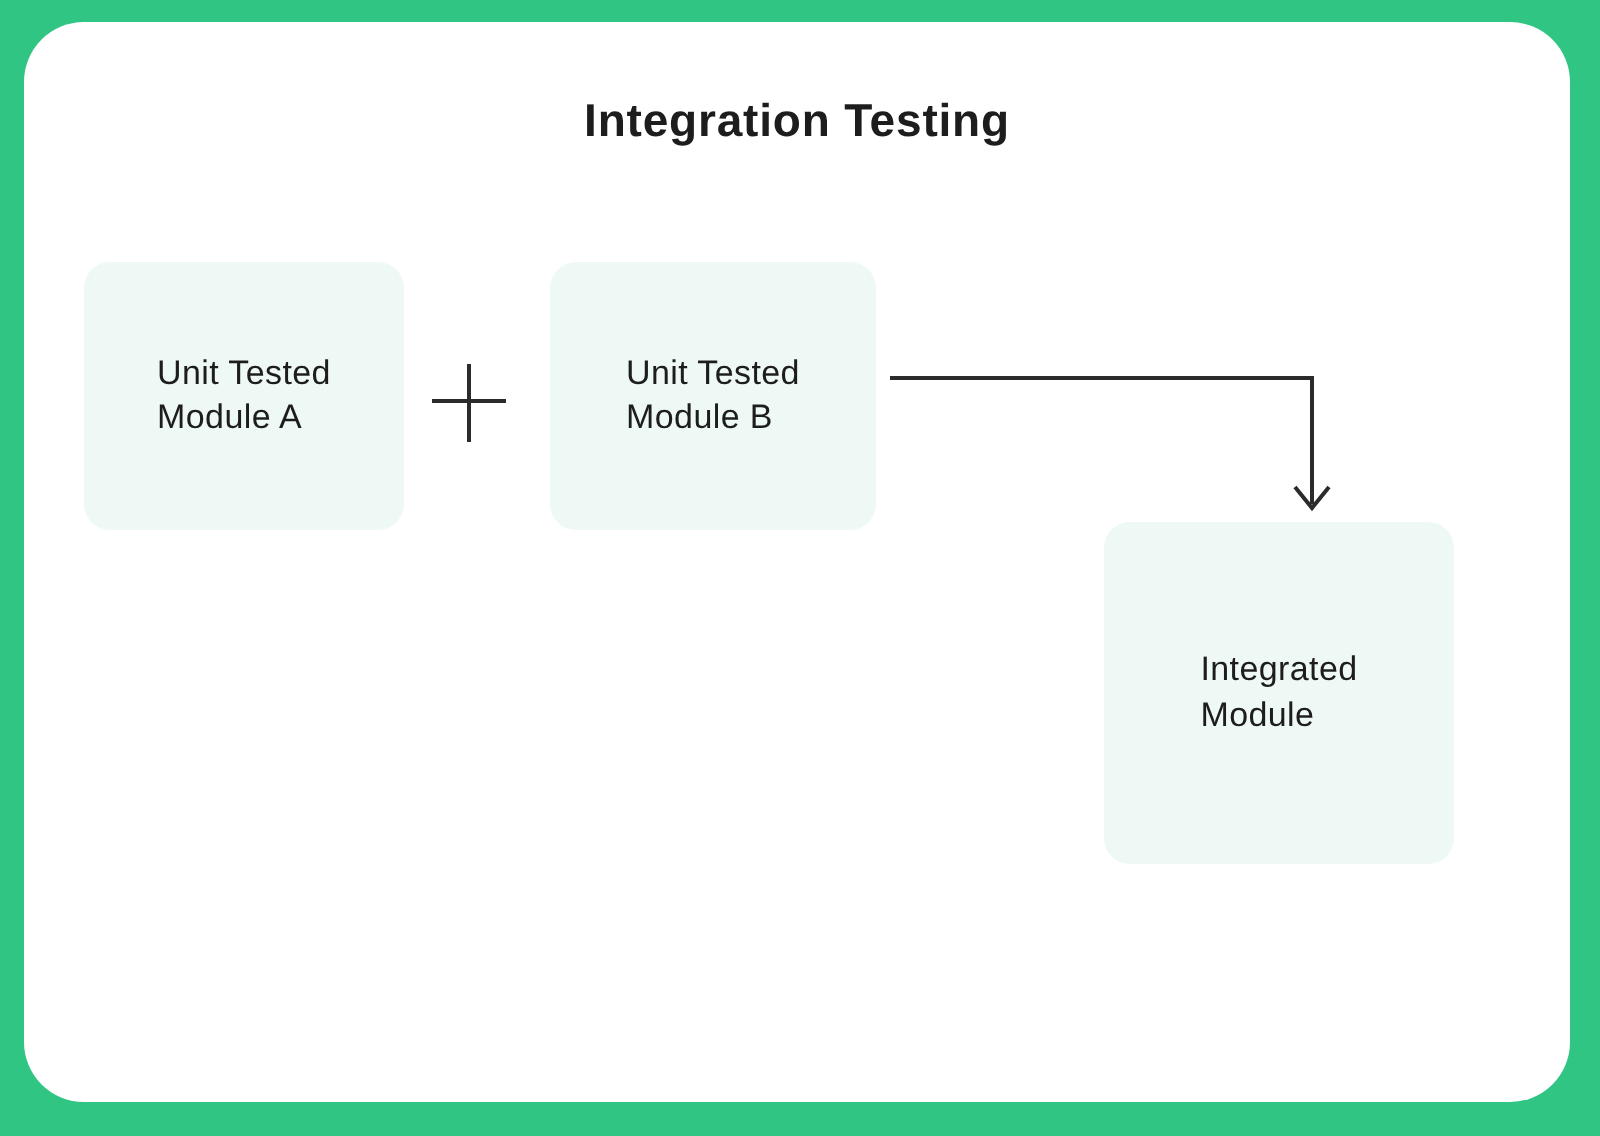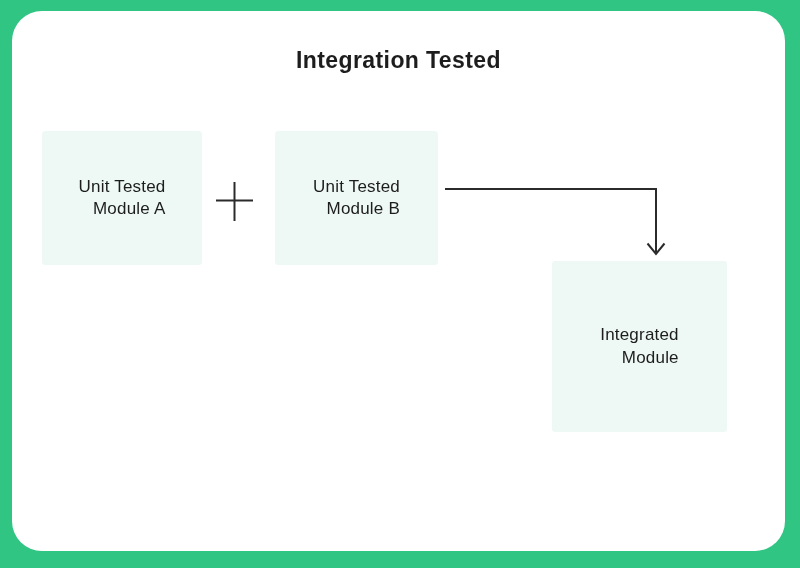--- a/index.html
+++ b/index.html
@@ -33,25 +33,25 @@
     width: 773px;
     text-align: center;
     font-size: 23px;
     font-weight: 600;
     letter-spacing: 0.4px;
     color: var(--text);
   }
   .node {
     position: absolute;
     background: var(--box-bg);
-    border-radius: 3px;
+    border-radius: 13px;
     display: flex;
     align-items: center;
     justify-content: center;
-    text-align: right;
+    text-align: left;
     font-size: 17px;
     font-weight: 500;
     line-height: 1.32;
     letter-spacing: 0.2px;
     color: var(--text);
     white-space: pre-line;
   }
   .node-a { left: 42px;  top: 131px; width: 160px; height: 134px; }
   .node-b { left: 275px; top: 131px; width: 163px; height: 134px; }
   .node-i { left: 552px; top: 261px; width: 175px; height: 171px; }
@@ -68,21 +68,21 @@
     stroke-linecap: butt;
   }
 </style>
 </head>
 <body>
 
 <div class="stage">
 
   <div class="card"></div>
 
-  <div class="title">Integration Tested</div>
+  <div class="title">Integration Testing</div>
 
   <div class="node node-a">
     <span>Unit Tested
 Module A</span>
   </div>
 
   <div class="node node-b">
     <span>Unit Tested
 Module B</span>
   </div>

